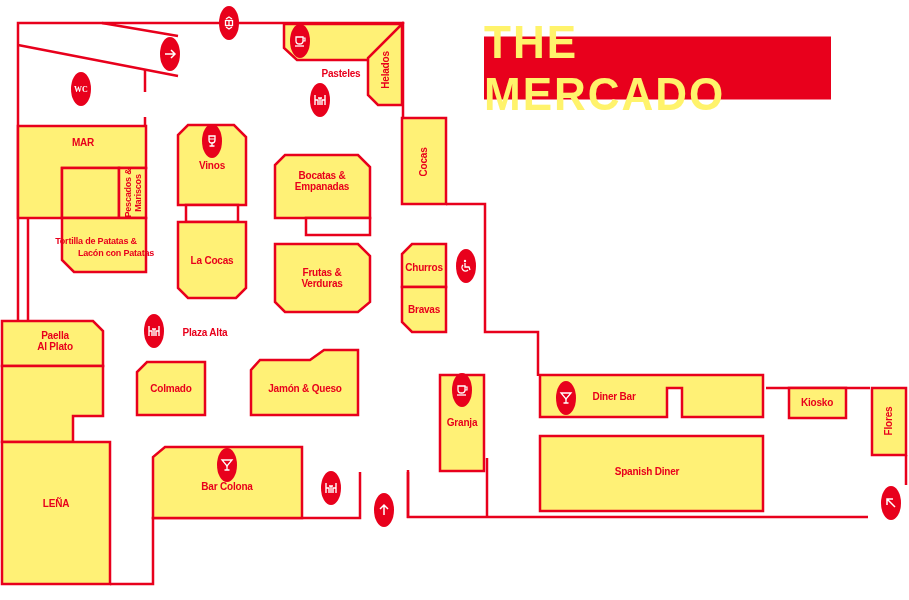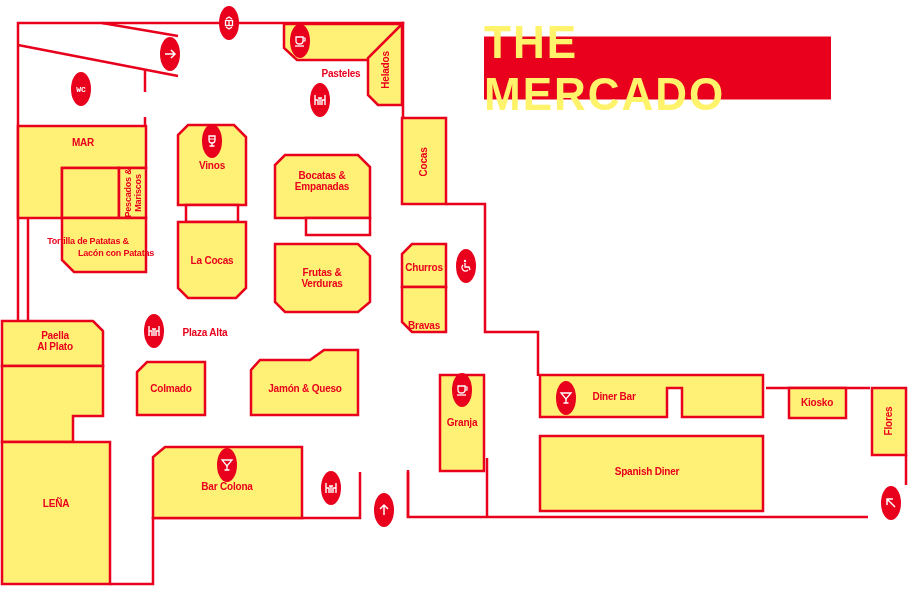--- a/index.html
+++ b/index.html
@@ -2,21 +2,21 @@
 <html><head>
 <meta charset="utf-8">
 <style>
   html, body { margin: 0; padding: 0; background: #ffffff; }
   body { width: 909px; height: 600px; position: relative; overflow: hidden; font-family: "Liberation Sans", sans-serif; }
   #map { position: absolute; left: 0; top: 0; width: 909px; height: 600px; }
   .stall { fill: #fff176; stroke: #e8001c; stroke-width: 2.5; }
   .wall { fill: none; stroke: #e8001c; stroke-width: 2.5; }
   .lbl { position: absolute; color: #e8001c; font-family: "Liberation Sans", sans-serif; font-weight: bold; font-size: 10px; text-align: center; line-height: 12px; white-space: nowrap; transform: translate(-50%, -50%); letter-spacing: -0.2px; }
   .lbl.v { transform: translate(-50%, -50%) rotate(-90deg); }
-  .icon { position: absolute; width: 20px; height: 34px; border-radius: 50%; background: #e8001c; color: #fff; display: flex; align-items: center; justify-content: center; transform: translate(-50%, -50%); font-family: Liberation Mono, monospace; font-weight: bold; font-size: 9px; }
+  .icon { position: absolute; width: 20px; height: 34px; border-radius: 50%; background: #e8001c; color: #fff; display: flex; align-items: center; justify-content: center; transform: translate(-50%, -50%); font-family: Liberation Serif, serif; font-weight: bold; font-size: 9px; }
   .icon svg { width: 14px; height: 14px; }
   .title { position: absolute; left: 484px; top: 38px; width: 347px; height: 60px; background: #e8001c; color: #fff36b; display: flex; align-items: center; justify-content: center; font-family: "Liberation Sans", sans-serif; font-weight: bold; font-size: 44px; letter-spacing: 2px; transform: scaleY(1.05); }
 </style>
 </head>
 <body>
 
 <svg id="map" viewBox="0 0 909 600" xmlns="http://www.w3.org/2000/svg">
 
   <g>
     <polyline class="wall" points="18,320 18,23 403,23 403,118"></polyline>
@@ -63,31 +63,31 @@
     <rect class="stall" x="872" y="388" width="34" height="67"></rect>
   </g>
 </svg>
 
 <div class="title">THE MERCADO</div>
 
 <div class="lbl" style="left:341px;top:42px;margin-top:32px;">Pasteles</div>
 <div class="lbl v" style="left:386px;top:70px;">Helados</div>
 <div class="lbl" style="left:83px;top:143px;">MAR</div>
 <div class="lbl v" style="left:133px;top:193px;font-size:9px;line-height:10px;white-space:normal;width:50px;">Pescados &amp; Mariscos</div>
-<div class="lbl" style="left:88px;top:241px;font-size:9px;">Tortilla de Patatas &amp;</div>
+<div class="lbl" style="left:96px;top:241px;font-size:9px;">Tortilla de Patatas &amp;</div>
 <div class="lbl" style="left:104px;top:253px;font-size:9px;padding-left:24px;">Lacón con Patatas</div>
 <div class="lbl" style="left:212px;top:166px;">Vinos</div>
 <div class="lbl" style="left:212px;top:261px;">La Cocas</div>
 <div class="lbl" style="left:322px;top:176px;">Bocatas &amp;</div>
 <div class="lbl" style="left:322px;top:187px;">Empanadas</div>
 <div class="lbl" style="left:322px;top:273px;">Frutas &amp;</div>
 <div class="lbl" style="left:322px;top:284px;">Verduras</div>
 <div class="lbl v" style="left:424px;top:162px;">Cocas</div>
 <div class="lbl" style="left:424px;top:268px;">Churros</div>
-<div class="lbl" style="left:424px;top:326px;">Bravas</div>
+<div class="lbl" style="left:424px;top:310px;">Bravas</div>
 <div class="lbl" style="left:55px;top:336px;">Paella</div>
 <div class="lbl" style="left:55px;top:347px;">Al Plato</div>
 <div class="lbl" style="left:205px;top:333px;">Plaza Alta</div>
 <div class="lbl" style="left:171px;top:389px;text-align:right;">Colmado</div>
 <div class="lbl" style="left:305px;top:389px;">Jamón &amp; Queso</div>
 <div class="lbl" style="left:56px;top:504px;">LEÑA</div>
 <div class="lbl" style="left:227px;top:487px;">Bar Colona</div>
 <div class="lbl" style="left:462px;top:423px;">Granja</div>
 <div class="lbl" style="left:614px;top:397px;">Diner Bar</div>
 <div class="lbl" style="left:647px;top:472px;">Spanish Diner</div>

